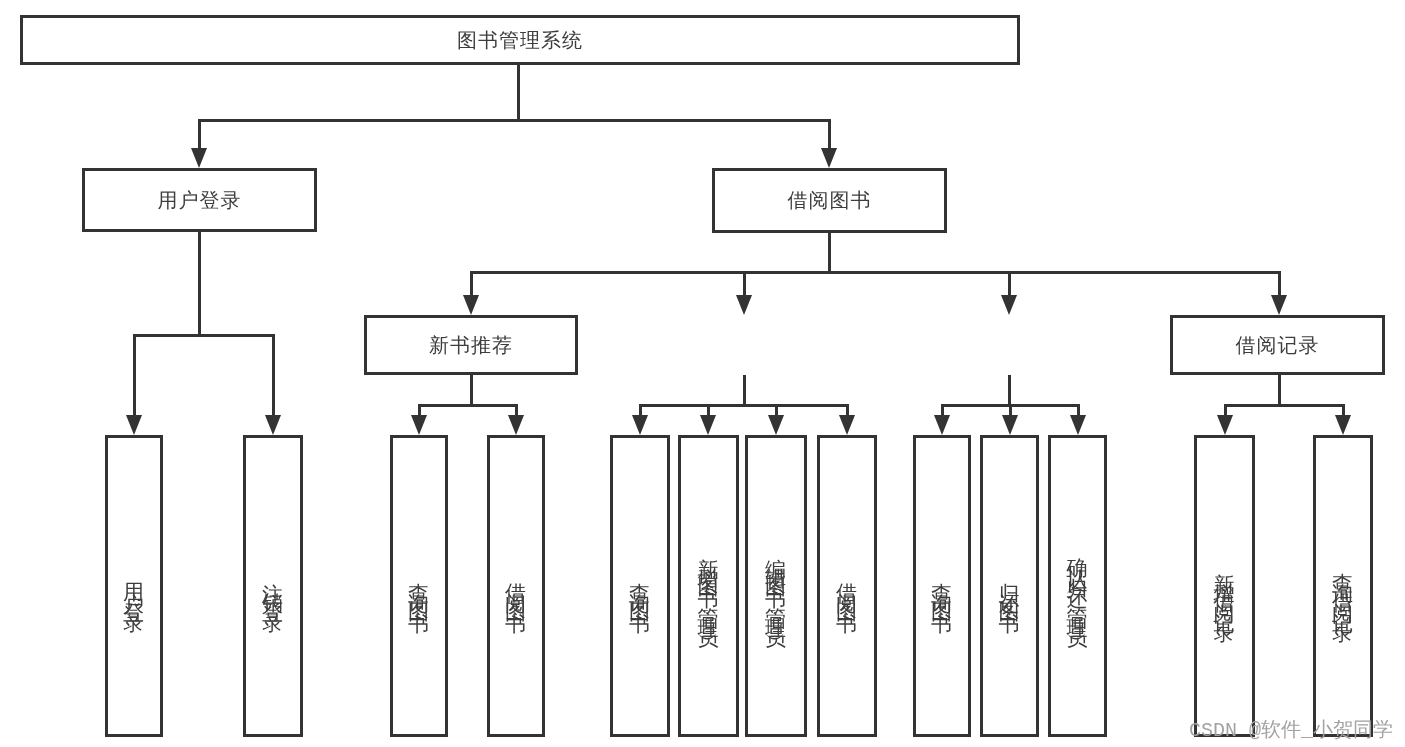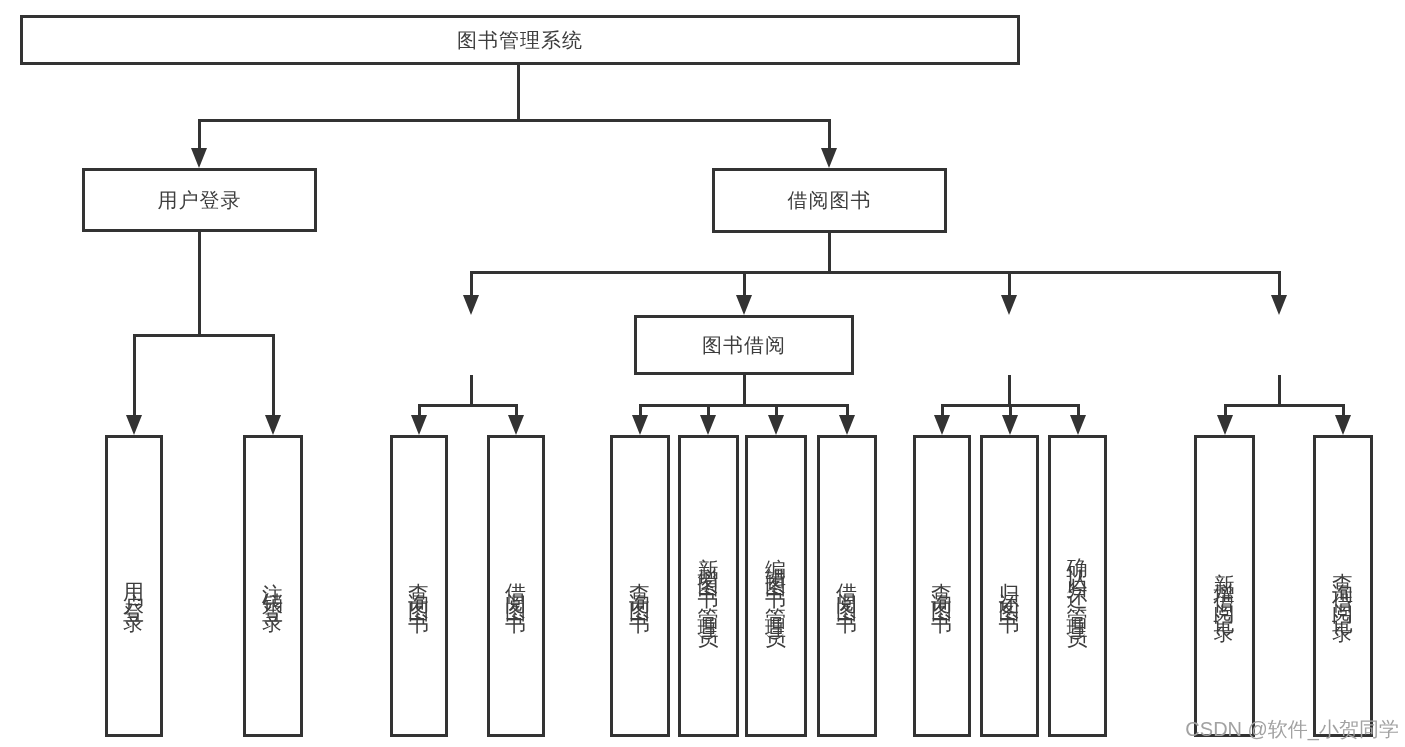--- a/index.html
+++ b/index.html
@@ -47,46 +47,50 @@
   }
   .arrow{
     position:absolute;
     width:0;height:0;
     border-left:8px solid transparent;
     border-right:8px solid transparent;
     border-top:20px solid var(--line);
   }
   .watermark{
     position:absolute;
-    right:6px;
+    right:12px;
     top:716px;
     font-size:20px;
     color:var(--watermark);
     white-space:nowrap;
     z-index:5;
+    font-family:Liberation Mono, monospace;
   }
 </style>
 </head>
 <body>
 
 <div class="canvas">
 
   <div class="box h" style="left:20px;top:15px;width:1000px;height:50px">
     <span>图书管理系统</span>
   </div>
 
   <div class="box h" style="left:82px;top:168px;width:235px;height:64px">
     <span>用户登录</span>
   </div>
   <div class="box h" style="left:712px;top:168px;width:235px;height:65px">
     <span>借阅图书</span>
   </div>
 
-  <div class="box h" style="left:634px;top:315px;width:220px;height:60px">
-    <span>图书借阅</span>
+  <div class="box h" style="left:364px;top:315px;width:214px;height:60px">
+    <span>新书推荐</span>
+  </div>
+  <div class="box h" style="left:1170px;top:315px;width:215px;height:60px">
+    <span>借阅记录</span>
   </div>
 
   <div class="box v" style="left:105px;width:58px">
     <span class="vtext">用户登录</span>
   </div>
   <div class="box v" style="left:243px;width:60px">
     <span class="vtext">注销登录</span>
   </div>
   <div class="box v" style="left:390px;width:58px">
     <span class="vtext">查询图书</span>

